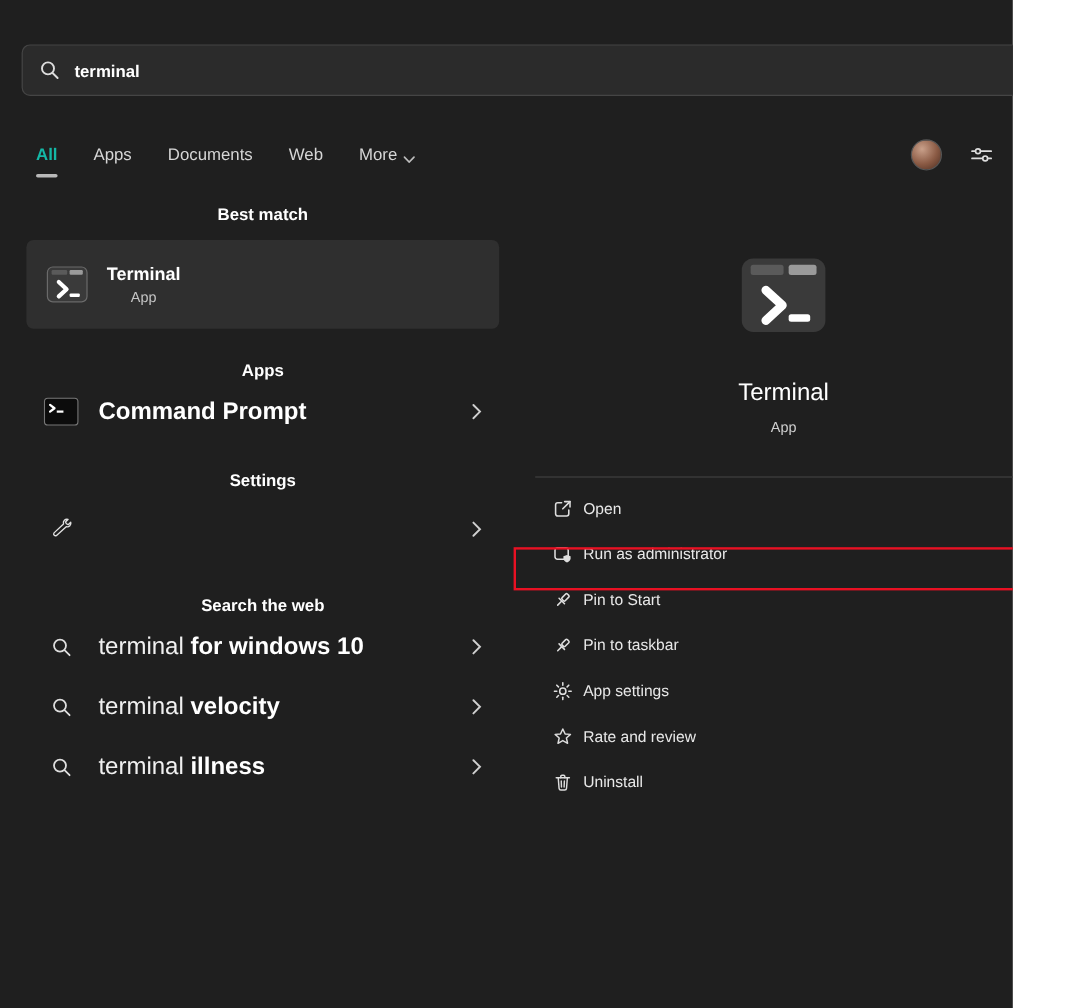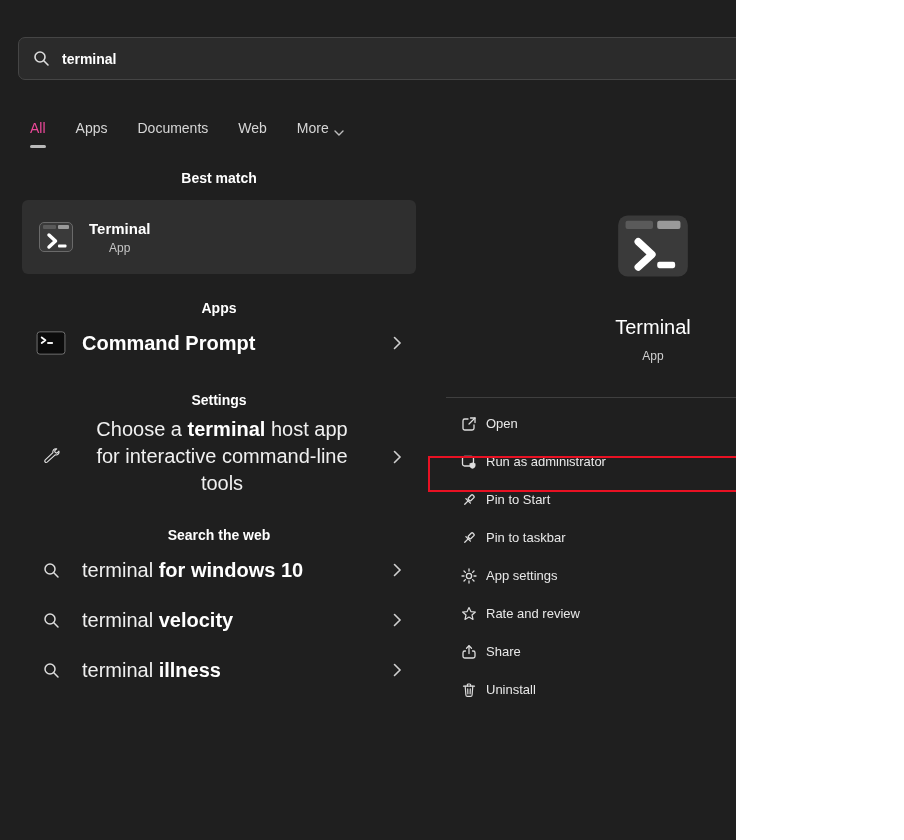--- a/index.html
+++ b/index.html
@@ -1,18 +1,18 @@
 <!DOCTYPE html>
 <html><head>
 <meta charset="utf-8">
 <style>
   * { margin:0; padding:0; box-sizing:border-box; }
   html,body { background:#ffffff; }
   .screen {
-    position:relative; width:736px; height:840px; background:#ffffff;
+    position:relative; width:844px; height:840px; background:#ffffff;
     font-family:"Liberation Sans", sans-serif; overflow:hidden;
   }
   .menu {
     position:absolute; left:0; top:0; width:897px; height:840px;
     background:#1f1f1f; color:#ffffff;
   }
 
   
   .search-bar {
     position:absolute; left:18px; top:37px; width:862px; height:43px;
@@ -24,21 +24,21 @@
     color:#ffffff; font-size:14px; font-weight:700;
     font-family:"Liberation Sans", sans-serif;
   }
 
   
   .tabs-row {
     position:absolute; left:30px; top:112px; right:30px; height:34px;
     display:flex; align-items:center; gap:30px;
   }
   .tab { position:relative; font-size:14px; color:#d6d6d6; cursor:pointer; padding-bottom:2px; }
-  .tab.active { color:#ec4899; font-weight:400; }
+  .tab.active { color:#14b8a6; font-weight:700; }
   .tab.active::after {
     content:""; position:absolute; left:0; right:0; bottom:-10px; height:3px;
     border-radius:2px; background:#b9b9b9;
   }
   .tab .chev-down { margin-left:5px; }
   .tabs-right { margin-left:auto; display:flex; align-items:center; gap:24px; }
   .avatar {
     width:26px; height:26px; border-radius:50%;
     background:radial-gradient(circle at 35% 30%, #c9a08a 0%, #8a5a44 55%, #4a2c20 100%);
     border:1px solid #555; cursor:pointer;
@@ -176,21 +176,20 @@
 
       <div class="section-heading">Settings</div>
 
 
       <div class="row" style="min-height:58px;">
         <span class="icon-cell">
           <svg width="22" height="22" viewBox="0 0 24 24" fill="none" stroke="#e0e0e0" stroke-width="1.5" stroke-linecap="round" stroke-linejoin="round">
             <path d="M14.7 6.3a4 4 0 0 1 5-5l-2.8 2.8 1 2 2 1 2.8-2.8a4 4 0 0 1-5 5L7 19a2 2 0 0 1-2.8-2.8z" transform="scale(0.82) translate(2.5 2.5)"></path>
           </svg>
         </span>
-        <span class="row-title" style="max-width:280px;"><span>Choose a </span><b>terminal</b><span> host app for interactive command-line tools</span></span>
         <span class="chev">
           <svg width="9" height="14" viewBox="0 0 9 14" fill="none" stroke="#cfcfcf" stroke-width="1.6" stroke-linecap="round">
               <polyline points="1.5,1.5 7,7 1.5,12.5"></polyline>
             </svg>
         </span>
       </div>
 
       <div class="section-heading">Search the web</div>
 
 
@@ -326,30 +325,20 @@
 
         <div class="action-row">
           <span>
             <svg width="16" height="16" viewBox="0 0 16 16" fill="none" stroke="#dddddd" stroke-width="1.2" stroke-linejoin="round">
               <path d="M8 1.5 L9.9 5.6 L14.4 6 L11 9 L12 13.4 L8 11.1 L4 13.4 L5 9 L1.6 6 L6.1 5.6 Z"></path>
             </svg>
           </span>
           <span class="action-label">Rate and review</span>
         </div>
 
-        <div class="action-row">
-          <span>
-            <svg width="16" height="16" viewBox="0 0 16 16" fill="none" stroke="#dddddd" stroke-width="1.3" stroke-linecap="round" stroke-linejoin="round">
-              <path d="M4.5 7H3.8A1.8 1.8 0 0 0 2 8.8v3.4A1.8 1.8 0 0 0 3.8 14h8.4a1.8 1.8 0 0 0 1.8-1.8V8.8A1.8 1.8 0 0 0 12.2 7h-.7"></path>
-              <line x1="8" y1="9.5" x2="8" y2="2"></line>
-              <polyline points="5.5,4.3 8,1.8 10.5,4.3"></polyline>
-            </svg>
-          </span>
-          <span class="action-label">Share</span>
-        </div>
 
         <div class="action-row">
           <span>
             <svg width="16" height="16" viewBox="0 0 16 16" fill="none" stroke="#dddddd" stroke-width="1.2" stroke-linecap="round" stroke-linejoin="round">
               <line x1="2.5" y1="4.2" x2="13.5" y2="4.2"></line>
               <path d="M6.3 4.2V3a1 1 0 0 1 1-1h1.4a1 1 0 0 1 1 1v1.2"></path>
               <path d="M4.2 4.2 L4.9 13a1.5 1.5 0 0 0 1.5 1.4h3.2A1.5 1.5 0 0 0 11.1 13l.7-8.8"></path>
               <line x1="6.7" y1="6.8" x2="6.9" y2="11.8"></line>
                 <line x1="9.3" y1="6.8" x2="9.1" y2="11.8"></line>
             </svg>

